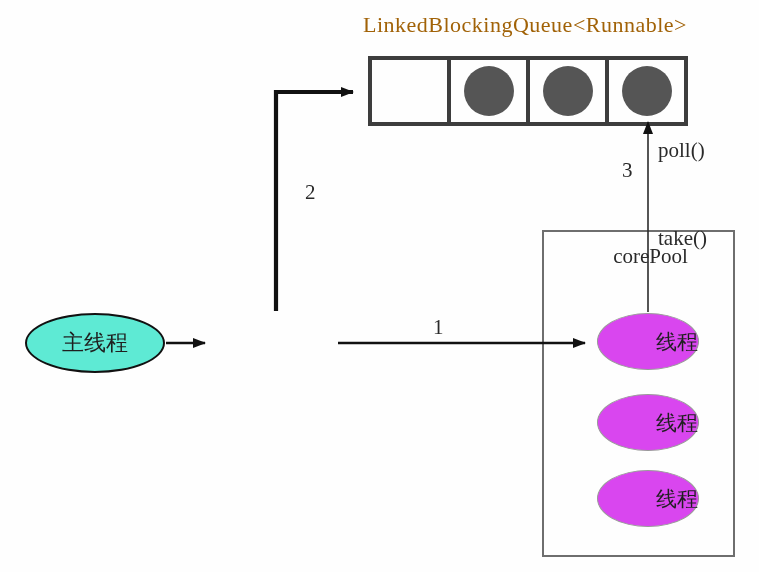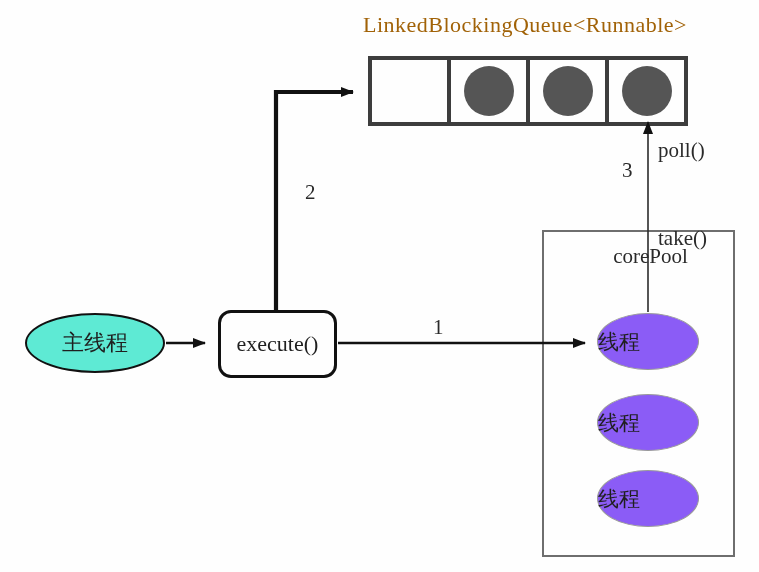--- a/index.html
+++ b/index.html
@@ -85,23 +85,23 @@
     left: 542px; top: 244px; width: 217px;
     text-align: center;
     font-size: 21px;
     color: #2a2a2a;
   }
   .thread-ellipse {
     width: 102px; height: 57px;
     box-sizing: border-box;
     border: 1.5px solid #9a9a9a;
     border-radius: 50%;
-    display: flex; align-items: center; justify-content: flex-start;
+    display: flex; align-items: center; justify-content: flex-end;
     font-size: 21px;
-    background: #8b5cf6;
+    background: #d946ef;
     left: 597px;
   }
   .thread-1 { top: 313px; }
   .thread-2 { top: 394px; }
   .thread-3 { top: 470px; }
 
   .edge-label {
     font-size: 21px;
     color: #2a2a2a;
   }
@@ -136,23 +136,20 @@
       </div>
       <div class="qcell">
         <div class="task-circle"></div>
       </div>
     </div>
 
   <div class="abs main-thread">
     <span>主线程</span>
   </div>
 
-  <div class="abs execute-box">
-    <span>execute()</span>
-  </div>
 
   <div class="abs core-pool"></div>
   <div class="abs core-pool-label">corePool</div>
 
   <div class="abs thread-ellipse thread-1">
     <span>线程</span>
   </div>
   <div class="abs thread-ellipse thread-2">
     <span>线程</span>
   </div>

